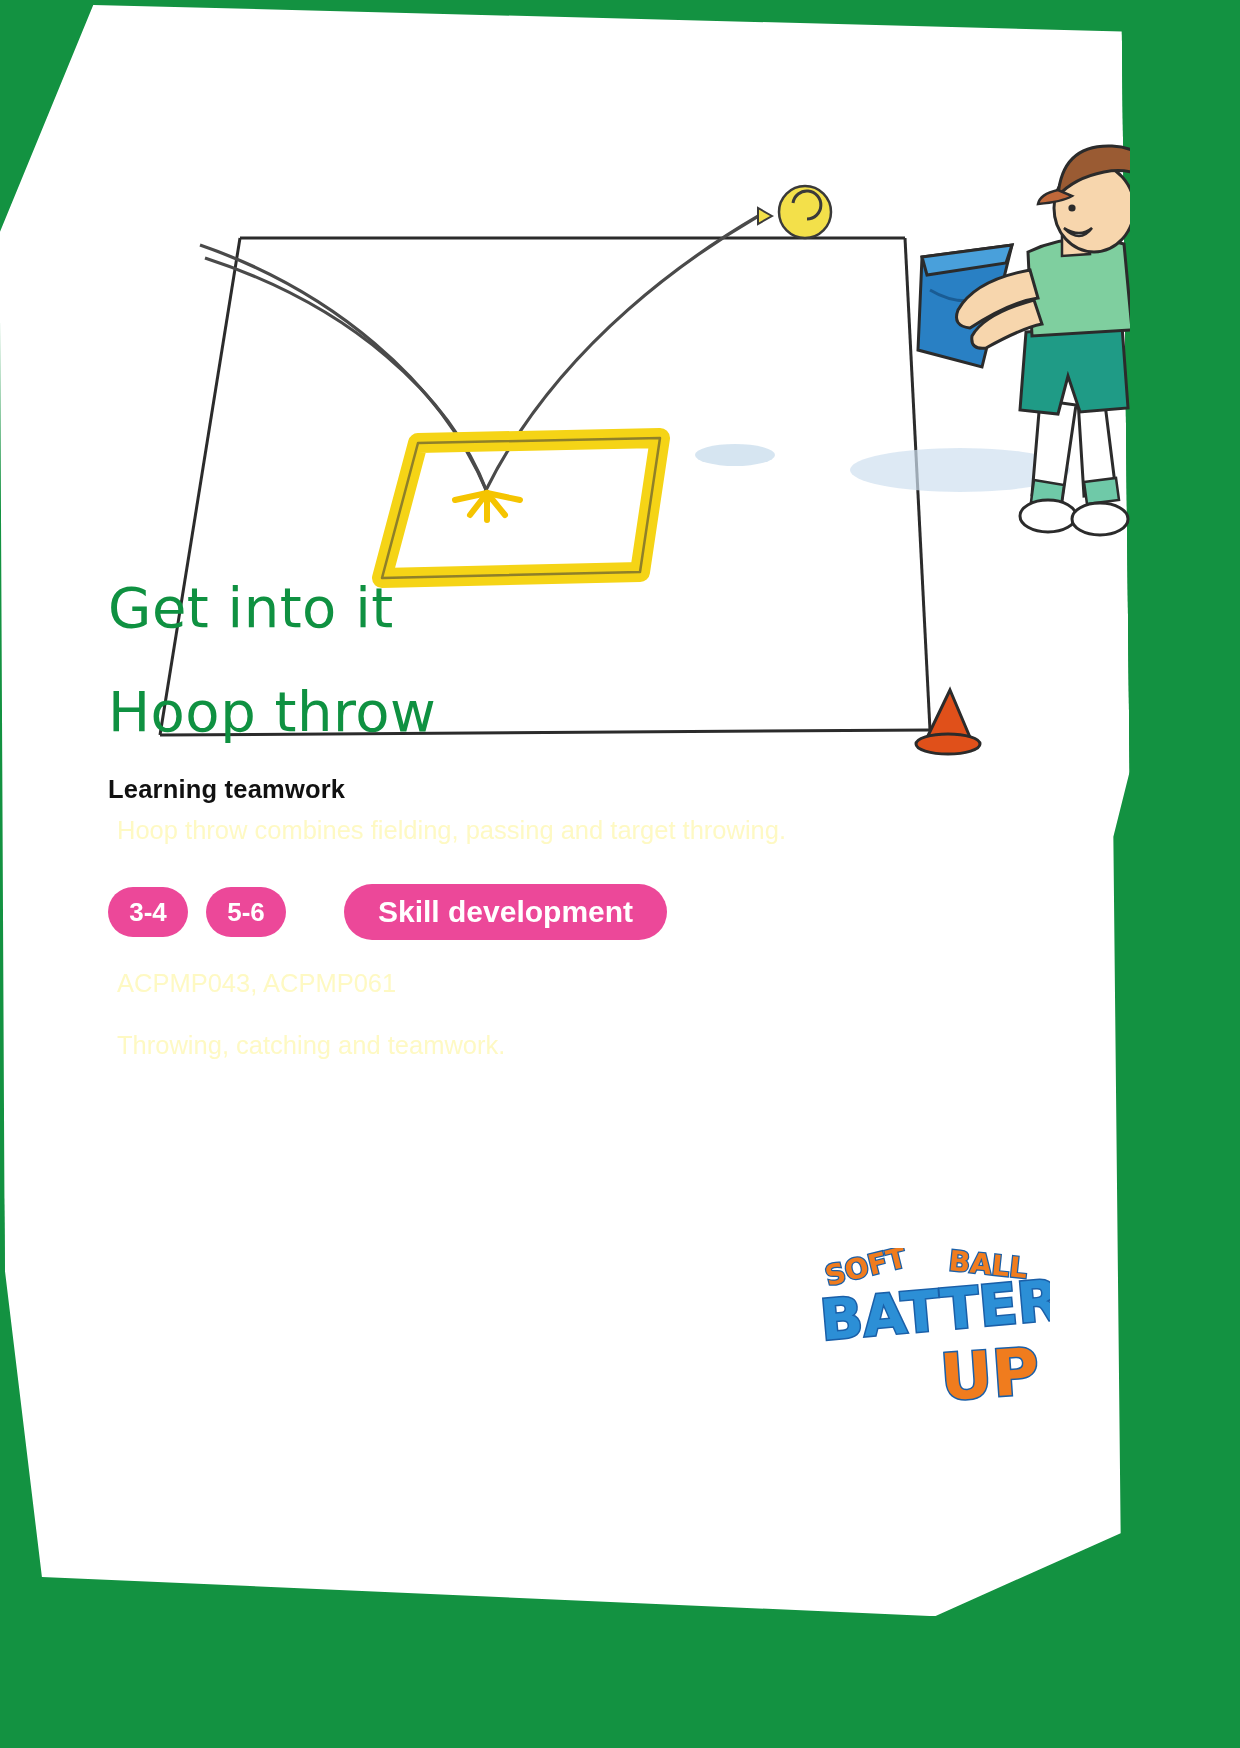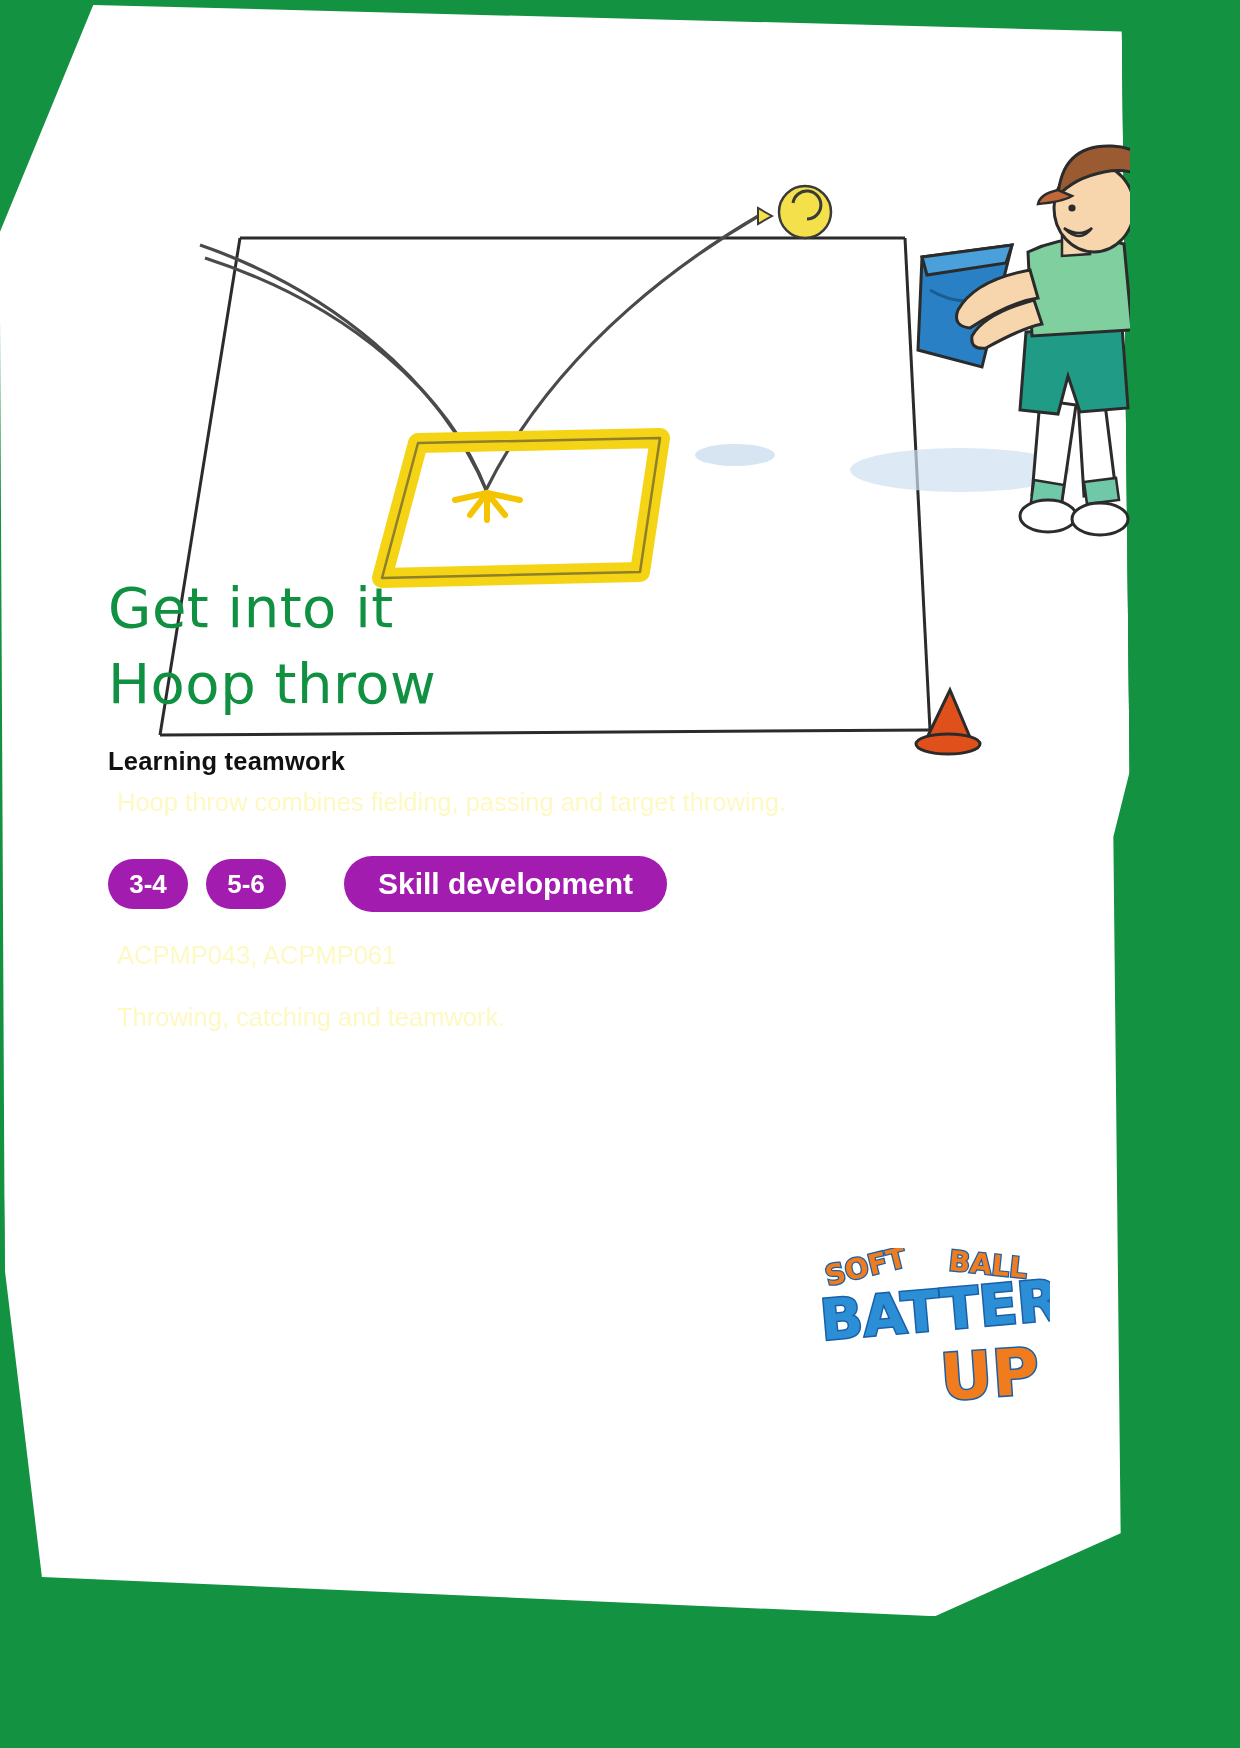--- a/index.html
+++ b/index.html
@@ -59,21 +59,21 @@
 
   .title {
     color: #0f9141;
     font-size: 56px;
     line-height: 1.35;
     font-weight: 400;
     letter-spacing: 0.5px;
     font-family: "DejaVu Sans", sans-serif;
     margin: 0;
   }
-  .title .line2 { display: block; }
+  .title .line2 { display: block; margin-top: 28px; }
 
   .section {
     margin-top: 26px;
   }
   .heading {
     font-weight: bold;
     font-size: 25.5px;
     color: #111;
     margin: 0 0 3px 0;
     letter-spacing: 0.2px;
@@ -87,21 +87,21 @@
 
   
   .badges {
     display: flex;
     align-items: center;
     gap: 18px;
     margin-top: 36px;
     margin-bottom: 10px;
   }
   .pill {
-    background: #a21caf;
+    background: #ec4899;
     color: #ffffff;
     border-radius: 999px;
     font-weight: bold;
     font-size: 26px;
     display: flex;
     align-items: center;
     justify-content: center;
   }
   .pill.small {
     width: 80px;

